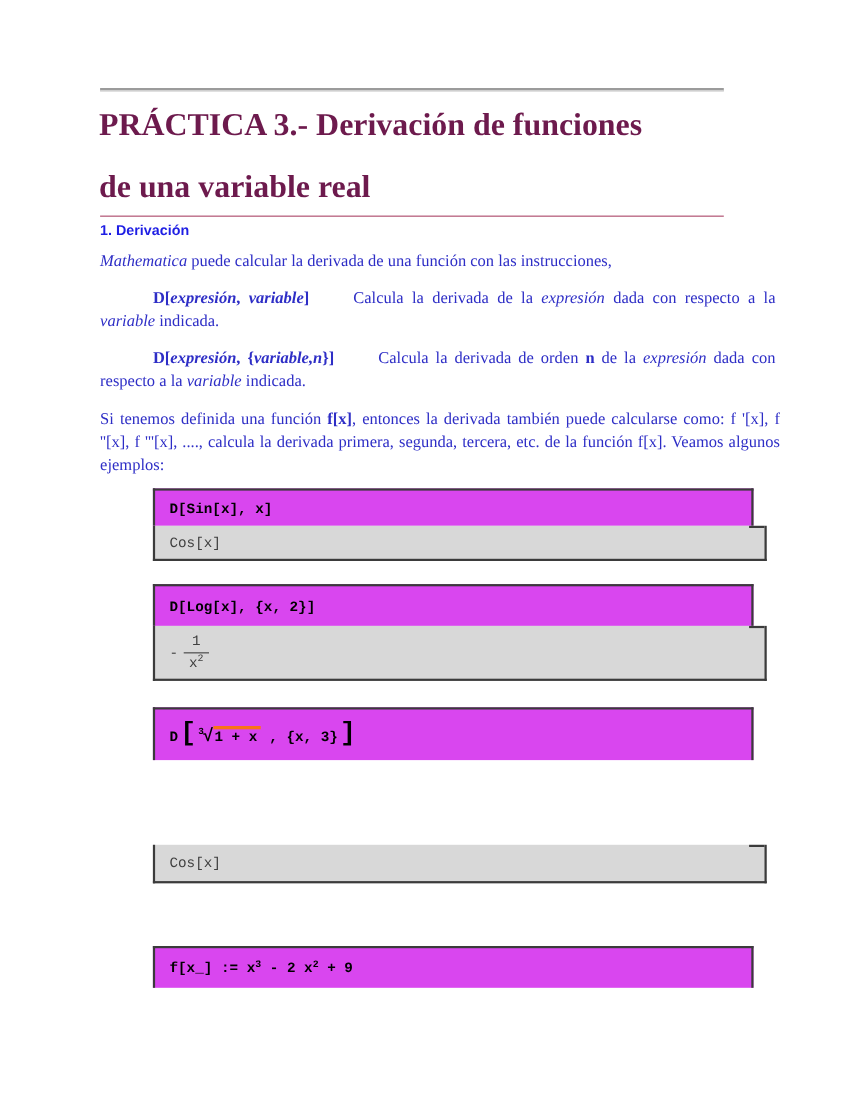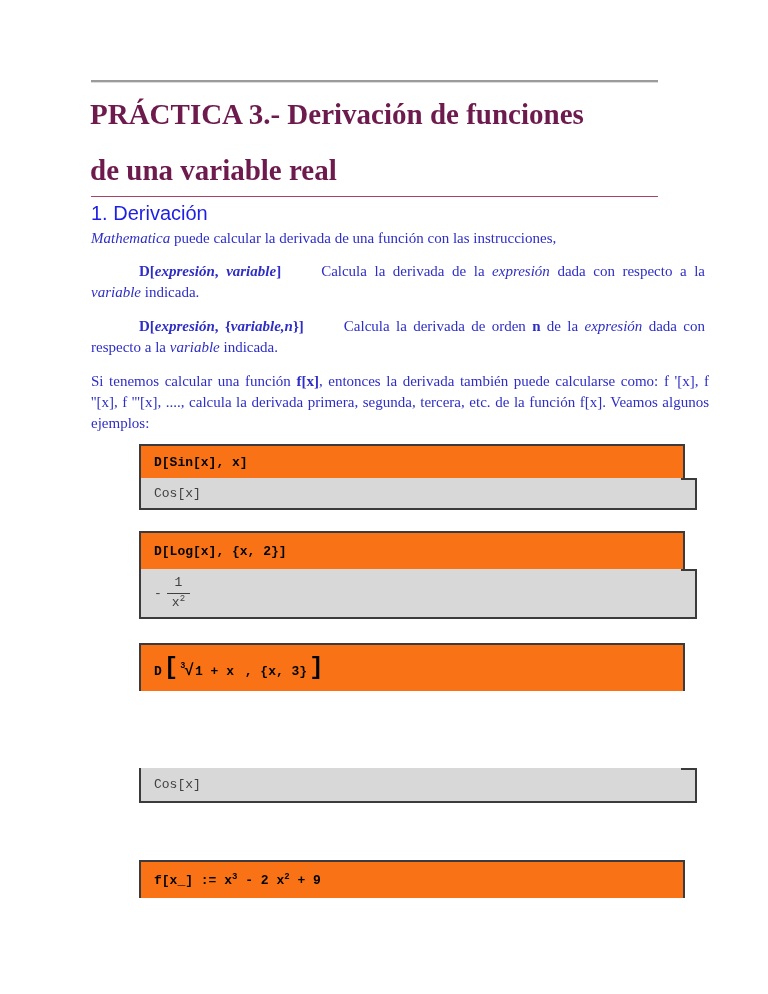--- a/index.html
+++ b/index.html
@@ -8,34 +8,34 @@
   
   .rule-top{position:absolute;left:91px;top:80px;width:567px;height:2px;background:#9b9b9b;border-bottom:1px solid #dddddd;}
   .rule-section{position:absolute;left:91px;top:196px;width:567px;height:1px;background:#aa4466;}
   
   .doc-title{position:absolute;left:90px;top:86px;width:630px;margin:0;
              font-family:"Liberation Serif",serif;font-weight:bold;font-size:29px;
              color:#6d1a4d;line-height:56px;}
   .t-line{display:block;}
   
   .section-heading{position:absolute;left:91px;top:202px;margin:0;
-                   font-family:"Liberation Sans",sans-serif;font-weight:normal;font-size:20px;
+                   font-family:"Liberation Sans",sans-serif;font-weight:bold;font-size:13px;
                    color:#1e1ee4;}
   
   .bluep{position:absolute;left:91px;width:614px;margin:0;
          font-family:"Liberation Serif",serif;font-size:15px;line-height:21px;color:#2e2ec6;}
   .intro{top:228px;}
   .def{top:261px;text-align:justify;text-indent:48px;}
   .def2{top:316px;}
   .para{top:371px;width:618px;text-align:justify;text-indent:0;}
   .syn{font-weight:bold;}
   .tabgap{display:inline-block;width:40px;}
   
   .cell{position:absolute;left:139px;}
-  .cin{position:relative;width:546px;background:#f97316;border:2px solid #3b3b3b;border-bottom:none;
+  .cin{position:relative;width:546px;background:#d946ef;border:2px solid #3b3b3b;border-bottom:none;
        box-sizing:border-box;display:flex;align-items:center;padding:0 13px;}
   .cout{position:relative;width:558px;background:#d8d8d8;border:2px solid #3b3b3b;border-top:none;
         box-sizing:border-box;display:flex;align-items:center;padding:0 13px;}
   .cout::before{content:"";position:absolute;top:0;right:0;width:14px;height:2px;background:#3b3b3b;}
   .code{font-family:"Liberation Mono","DejaVu Sans Mono",monospace;font-size:13px;}
   .code-in{font-weight:bold;color:#000000;}
   .code-out{font-weight:normal;color:#404040;}
   .msup{font-size:9px;position:relative;top:-5px;}
   
   .fracrow{color:#7f7f7f;}
@@ -64,21 +64,21 @@
   <div class="rule-section"></div>
 
   <h2 class="section-heading">1. Derivación</h2>
 
   <p class="bluep intro"><i>Mathematica</i><span> puede calcular la derivada de una función con las instrucciones,</span></p>
 
   <p class="bluep def"><span class="syn"><span>D[</span><i>expresión</i><span>, </span><i>variable</i><span>]</span></span><span class="tabgap"></span><span><span>Calcula la derivada de la </span><i>expresión</i><span> dada con respecto a la </span><i>variable</i><span> indicada.</span></span></p>
 
   <p class="bluep def def2"><span class="syn"><span>D[</span><i>expresión</i><span>, {</span><i>variable,n</i><span>}]</span></span><span class="tabgap"></span><span><span>Calcula la derivada de orden </span><b>n</b><span> de la </span><i>expresión</i><span> dada con respecto a la </span><i>variable</i><span> indicada.</span></span></p>
 
-  <p class="bluep para"><span>Si tenemos calcular una función </span><b>f[x]</b><span>, entonces la derivada también puede calcularse como: f '[x], f ''[x], f '''[x], ...., calcula la derivada primera, segunda, tercera, etc. de la función f[x]. Veamos algunos ejemplos:</span></p>
+  <p class="bluep para"><span>Si tenemos definida una función </span><b>f[x]</b><span>, entonces la derivada también puede calcularse como: f '[x], f ''[x], f '''[x], ...., calcula la derivada primera, segunda, tercera, etc. de la función f[x]. Veamos algunos ejemplos:</span></p>
 
   <div class="cell" style="top:444px">
     <div class="cin" style="height:34px">
       <span class="code code-in">D[Sin[x], x]</span>
     </div>
     <div class="cout" style="height:32px">
       <span class="code code-out">Cos[x]</span>
     </div>
   </div>
 

